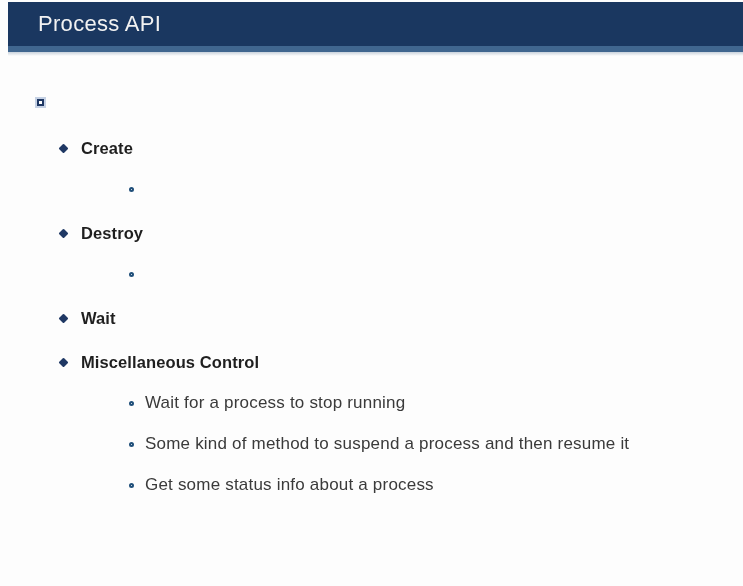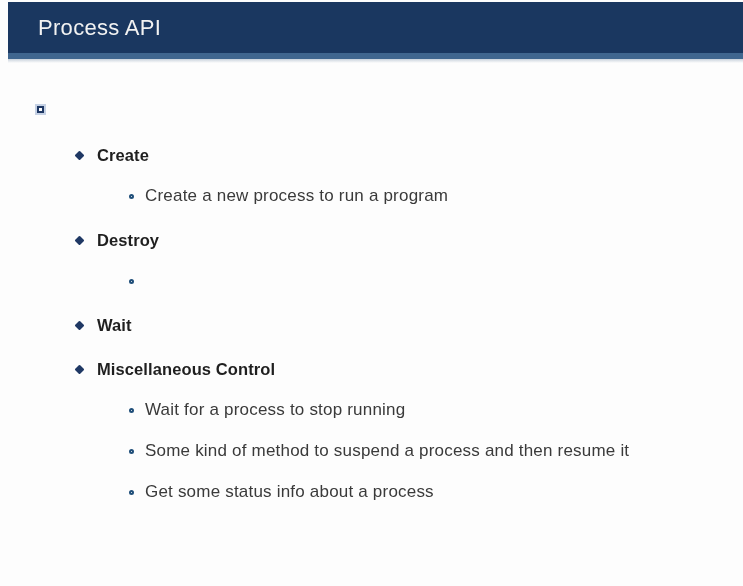--- a/index.html
+++ b/index.html
@@ -12,21 +12,21 @@
     letter-spacing: 0.2px;
   }
 
   
   .titlebar-wrap {
     margin-left: 8px;
     margin-top: 2px;
     width: calc(100% - 8px);
   }
   .titlebar {
-    height: 51px;
+    height: 44px;
     background: #1a3760;
     display: flex;
     align-items: center;
     padding-left: 30px;
   }
   .titlebar h1 {
     margin: 0;
     font-size: 22px;
     font-weight: 400;
     color: #f2f2f2;
@@ -36,21 +36,21 @@
   .titlebar-fade {
     height: 4px;
     background: linear-gradient(#c9d2dc, rgba(255,255,255,0));
   }
 
   
   .content { padding-top: 0; }
   .row { display: flex; align-items: center; }
 
   .row.l1 { padding-left: 37px; margin-top: 33px; min-height: 26px; }
-  .row.l2 { padding-left: 76px; margin-top: 22px; min-height: 22px; }
+  .row.l2 { padding-left: 60px; margin-top: 22px; min-height: 22px; }
   .row.l3 { padding-left: 129px; margin-top: 19px; min-height: 22px; }
 
   .txt-l1 { font-size: 20px; color: #3a3a3a; }
   .txt-l2 { font-size: 16.5px; font-weight: 700; color: #1f1f1f; letter-spacing: 0.1px; }
   .txt-l3 { font-size: 17px; color: #3a3a3a; }
 
   
   .bullet { flex: 0 0 auto; display: inline-block; }
   .b-square {
     width: 7px; height: 7px;
@@ -88,21 +88,20 @@
   <div class="row l1">
     <span class="bullet b-square"></span>
   </div>
 
   <div class="row l2">
     <span class="bullet b-diamond"></span>
     <span class="txt-l2">Create</span>
   </div>
   <div class="row l3">
     <span class="bullet b-circle"></span>
-    <span class="txt-l3">Create a new process to run a program</span>
   </div>
 
   <div class="row l2">
     <span class="bullet b-diamond"></span>
     <span class="txt-l2">Destroy</span>
   </div>
   <div class="row l3">
     <span class="bullet b-circle"></span>
   </div>
 

